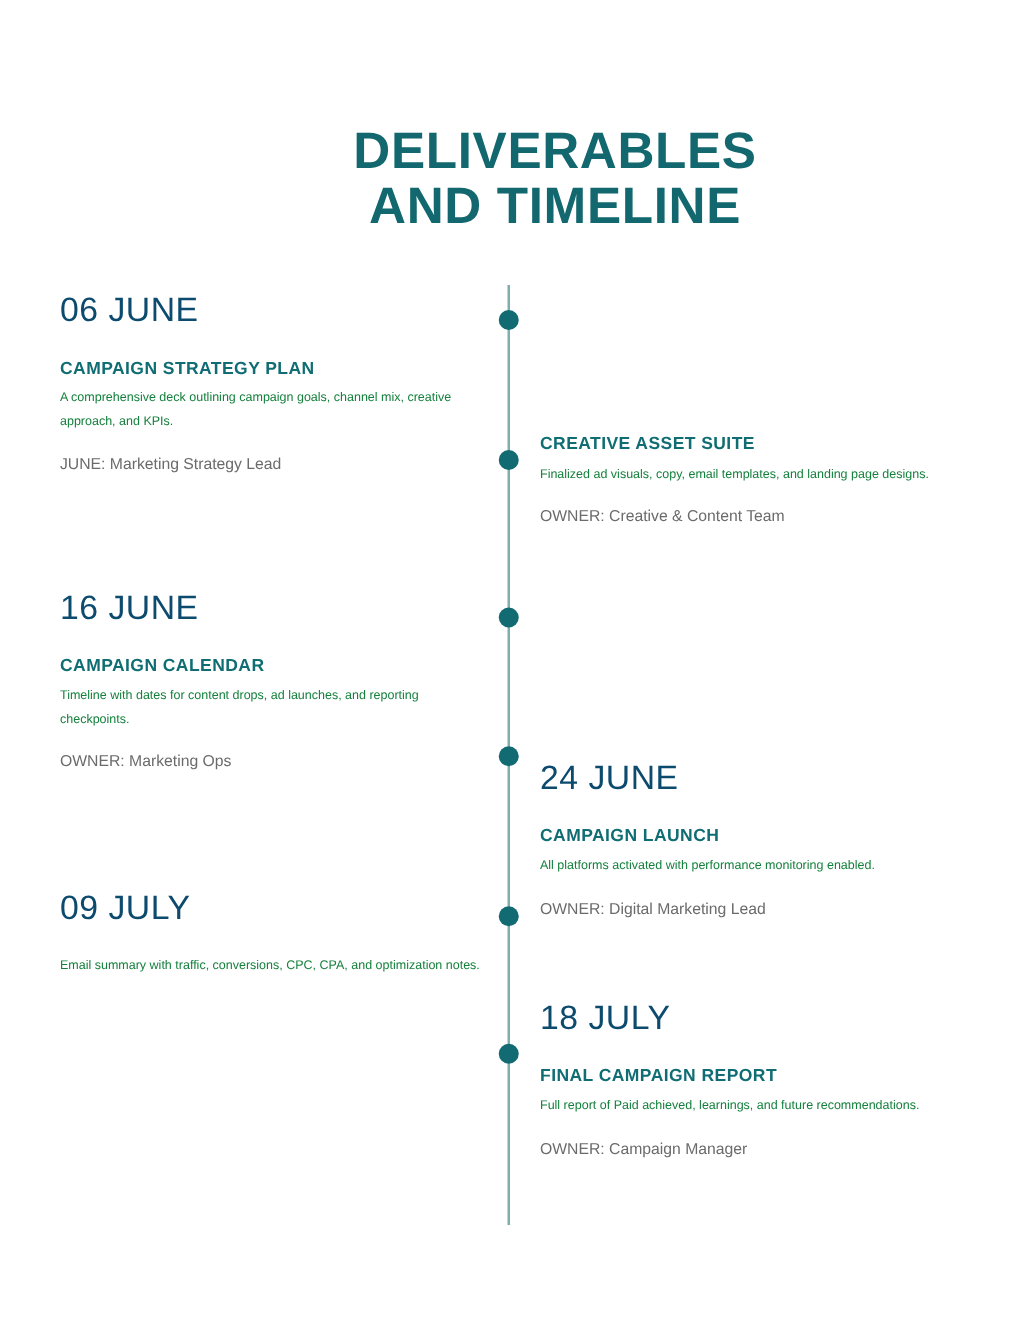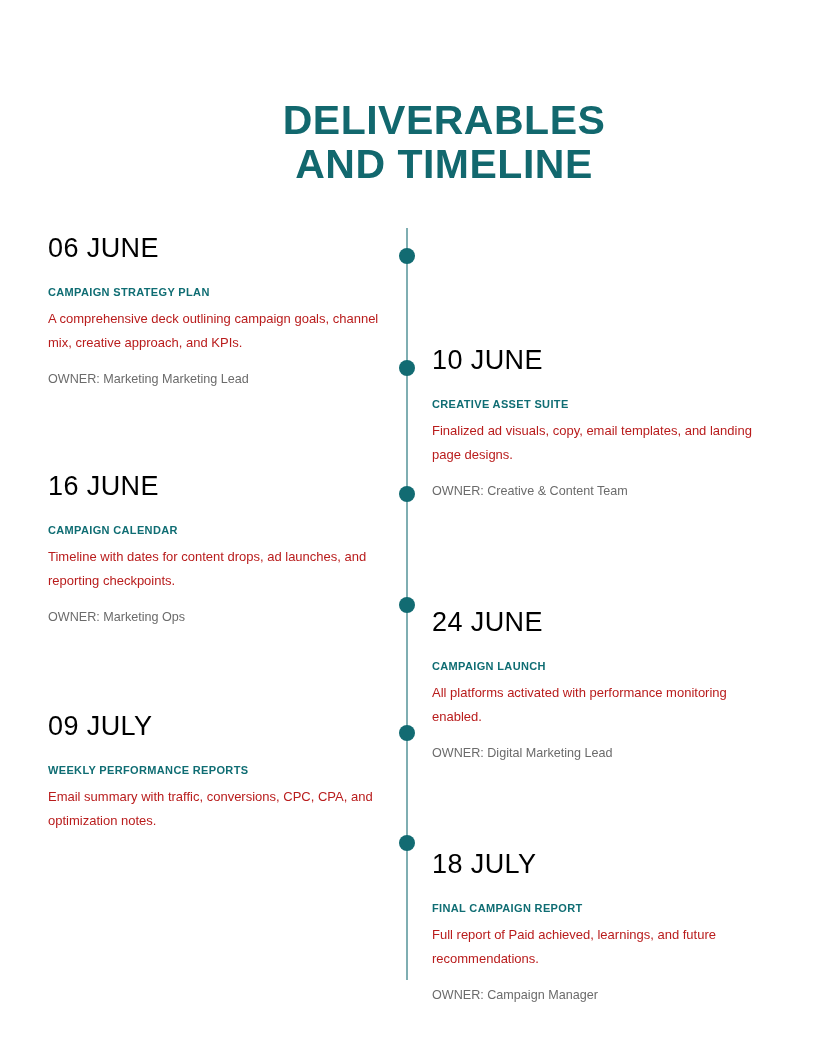--- a/index.html
+++ b/index.html
@@ -57,38 +57,38 @@
 
   
   .entry {
     position: absolute;
     width: 340px;
   }
   .entry.left  { left: 48px;  }
   .entry.right { left: 432px; }
 
   .entry-date {
-    color: #000000;
+    color: #0c4a6e;
     font-size: 27px;
     font-weight: 300;
     letter-spacing: 0.4px;
     line-height: 1.1;
     margin: 0 0 22px 0;
   }
   .entry-subtitle {
     color: #0f6d73;
-    font-size: 11px;
+    font-size: 14px;
     font-weight: bold;
     letter-spacing: 0.35px;
     line-height: 1.2;
     margin: 0 0 8px 0;
   }
   .entry-desc {
-    color: #b91c1c;
-    font-size: 13px;
+    color: #15803d;
+    font-size: 10px;
     line-height: 1.85;
     margin: 0 0 16px 0;
   }
   .entry-owner {
     color: #6b6b6b;
     font-size: 12.6px;
     line-height: 1.3;
     margin: 0;
   }
 </style>
@@ -109,46 +109,44 @@
       <div class="dot" style="top: 597px;"></div>
       <div class="dot" style="top: 725px;"></div>
       <div class="dot" style="top: 835px;"></div>
     </div>
 
   <div id="entries">
       <div class="entry left" style="top: 234px;">
         <div class="entry-date">06 JUNE</div>
         <div class="entry-subtitle">CAMPAIGN STRATEGY PLAN</div>
         <div class="entry-desc">A comprehensive deck outlining campaign goals, channel mix, creative approach, and KPIs.</div>
-        <div class="entry-owner">OWNER: Marketing Marketing Lead</div>
+        <div class="entry-owner">JUNE: Marketing Strategy Lead</div>
       </div>
       <div class="entry right" style="top: 346px;">
-        <div class="entry-date">10 JUNE</div>
         <div class="entry-subtitle">CREATIVE ASSET SUITE</div>
         <div class="entry-desc">Finalized ad visuals, copy, email templates, and landing page designs.</div>
         <div class="entry-owner">OWNER: Creative &amp; Content Team</div>
       </div>
       <div class="entry left" style="top: 472px;">
         <div class="entry-date">16 JUNE</div>
         <div class="entry-subtitle">CAMPAIGN CALENDAR</div>
         <div class="entry-desc">Timeline with dates for content drops, ad launches, and reporting checkpoints.</div>
         <div class="entry-owner">OWNER: Marketing Ops</div>
       </div>
       <div class="entry right" style="top: 608px;">
         <div class="entry-date">24 JUNE</div>
         <div class="entry-subtitle">CAMPAIGN LAUNCH</div>
         <div class="entry-desc">All platforms activated with performance monitoring enabled.</div>
         <div class="entry-owner">OWNER: Digital Marketing Lead</div>
       </div>
       <div class="entry left" style="top: 712px;">
         <div class="entry-date">09 JULY</div>
-        <div class="entry-subtitle">WEEKLY PERFORMANCE REPORTS</div>
         <div class="entry-desc">Email summary with traffic, conversions, CPC, CPA, and optimization notes.</div>
       </div>
-      <div class="entry right" style="top: 850px;">
+      <div class="entry right" style="top: 800px;">
         <div class="entry-date">18 JULY</div>
         <div class="entry-subtitle">FINAL CAMPAIGN REPORT</div>
         <div class="entry-desc">Full report of Paid achieved, learnings, and future recommendations.</div>
         <div class="entry-owner">OWNER: Campaign Manager</div>
       </div>
     </div>
 
 </div>
 
 </body></html>

